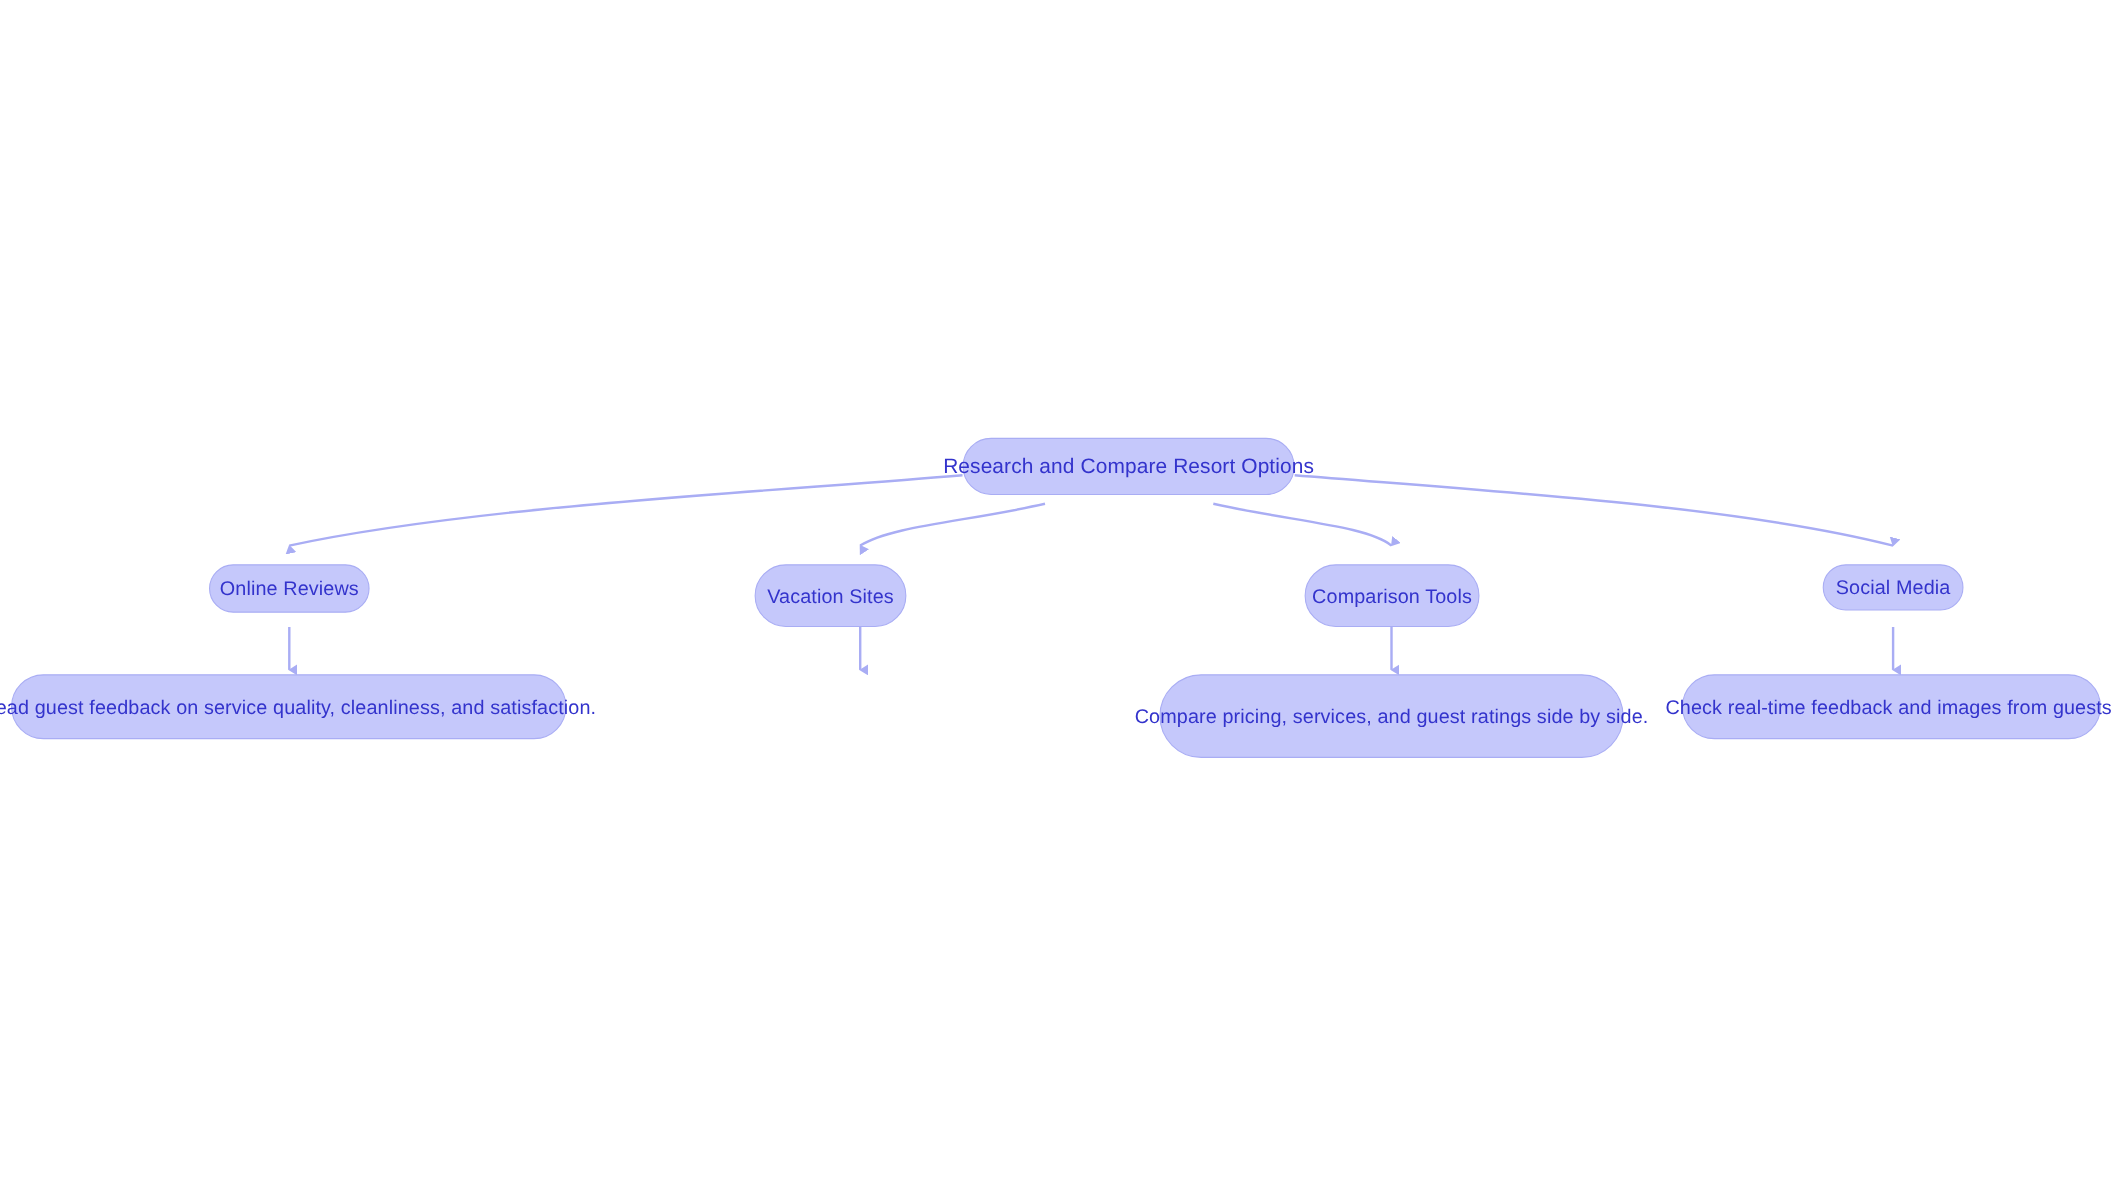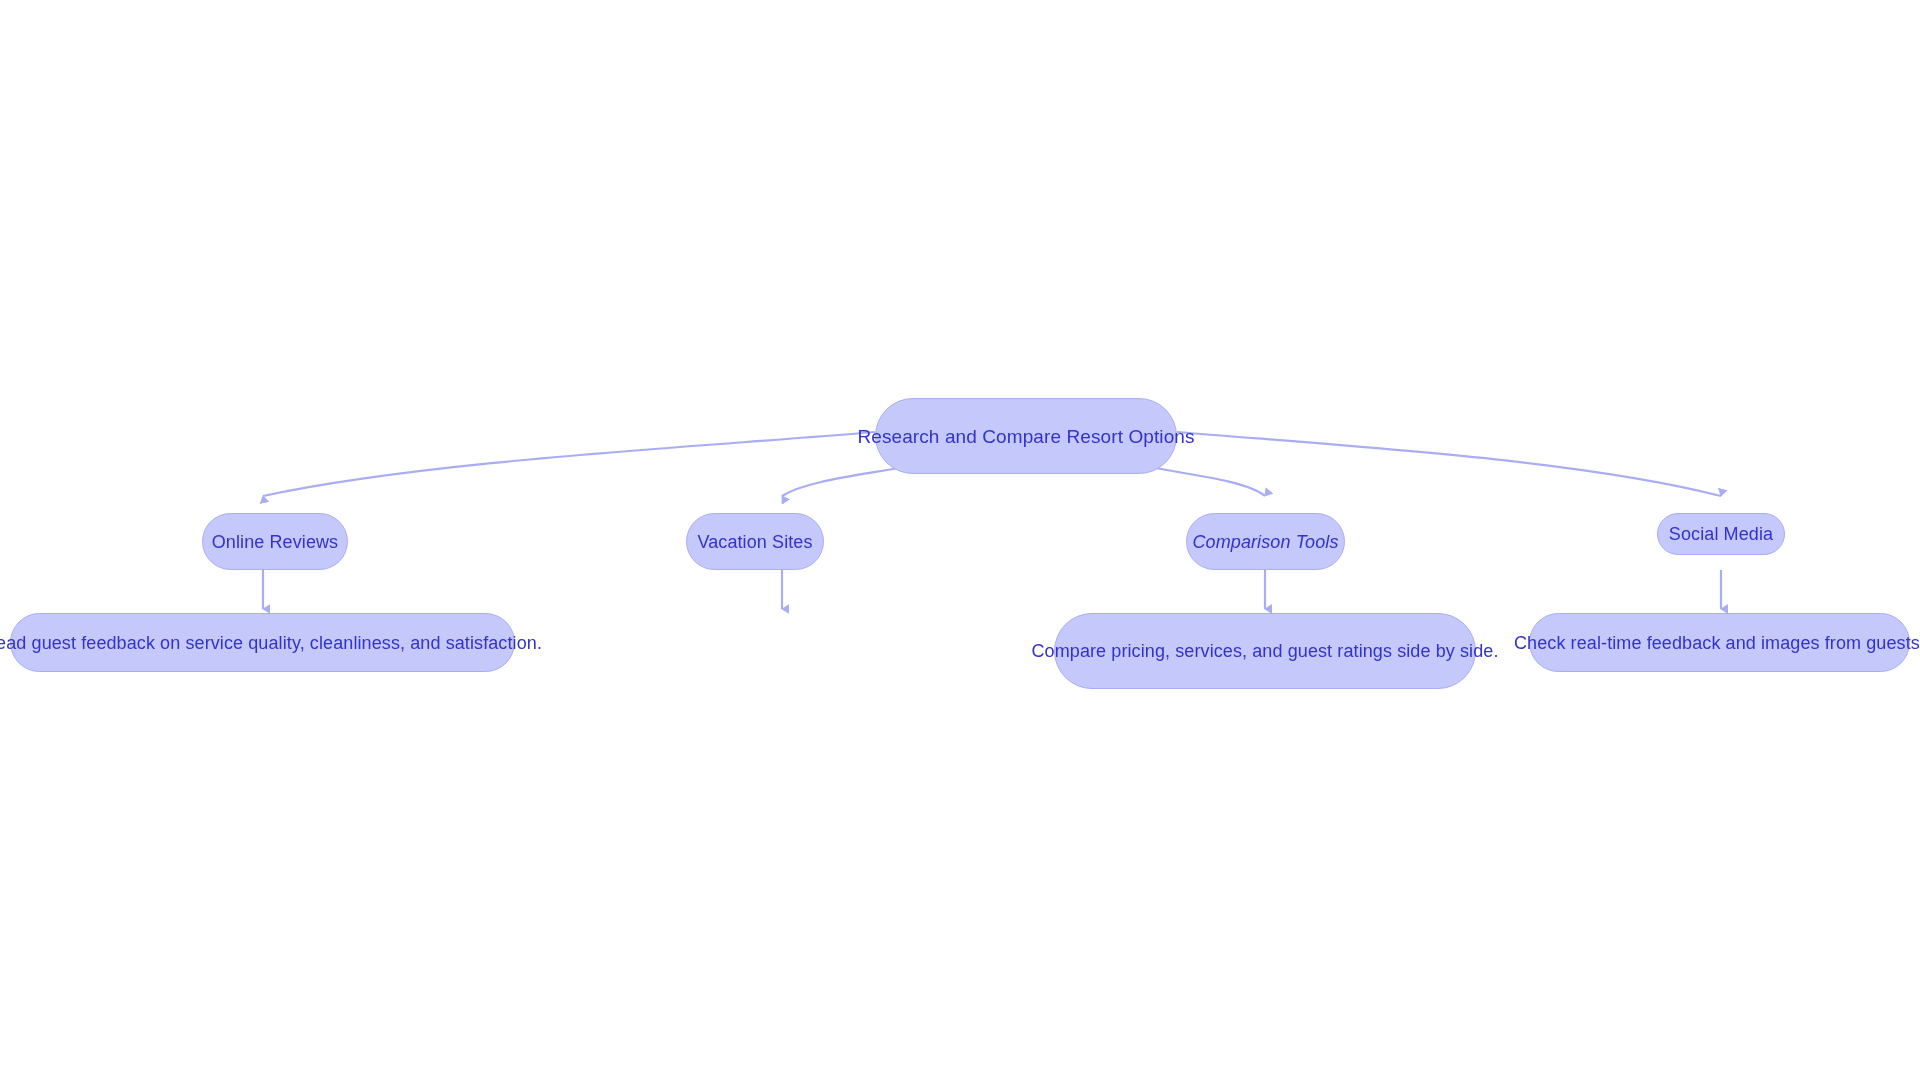--- a/index.html
+++ b/index.html
@@ -79,33 +79,33 @@
     </g>
 
     <g>
       <path d="M 263 570 L 263 609" fill="none" stroke="#a9adf4" stroke-width="2.2" marker-end="url(#arrowhead)"></path>
       <path d="M 782 570 L 782 609" fill="none" stroke="#a9adf4" stroke-width="2.2" marker-end="url(#arrowhead)"></path>
       <path d="M 1265 570 L 1265 609" fill="none" stroke="#a9adf4" stroke-width="2.2" marker-end="url(#arrowhead)"></path>
       <path d="M 1721 570 L 1721 609" fill="none" stroke="#a9adf4" stroke-width="2.2" marker-end="url(#arrowhead)"></path>
     </g>
   </svg>
 
-  <div class="node node-root" style="left:875px; top:398px; width:302px; height:76px;">
+  <div class="node node-root" style="left:875px; top:398px; width:302px; height:52px;">
     <span class="node-label">Research and Compare Resort Options</span>
   </div>
 
-  <div class="node node-branch" style="left:202px; top:513px; width:146px; height:57px;">
+  <div class="node node-branch" style="left:190px; top:513px; width:146px; height:44px;">
     <span class="node-label">Online Reviews</span>
   </div>
 
   <div class="node node-branch" style="left:686px; top:513px; width:138px; height:57px;">
     <span class="node-label">Vacation Sites</span>
   </div>
 
-  <div class="node node-branch" style="left:1186px; top:513px; width:159px; height:57px;font-style:italic;">
+  <div class="node node-branch" style="left:1186px; top:513px; width:159px; height:57px;">
     <span class="node-label">Comparison Tools</span>
   </div>
 
   <div class="node node-branch" style="left:1657px; top:513px; width:128px; height:42px;">
     <span class="node-label">Social Media</span>
   </div>
 
   <div class="node node-leaf" style="left:10px; top:613px; width:505px; height:59px;">
     <span class="node-label">Read guest feedback on service quality, cleanliness, and satisfaction.</span>
   </div>

